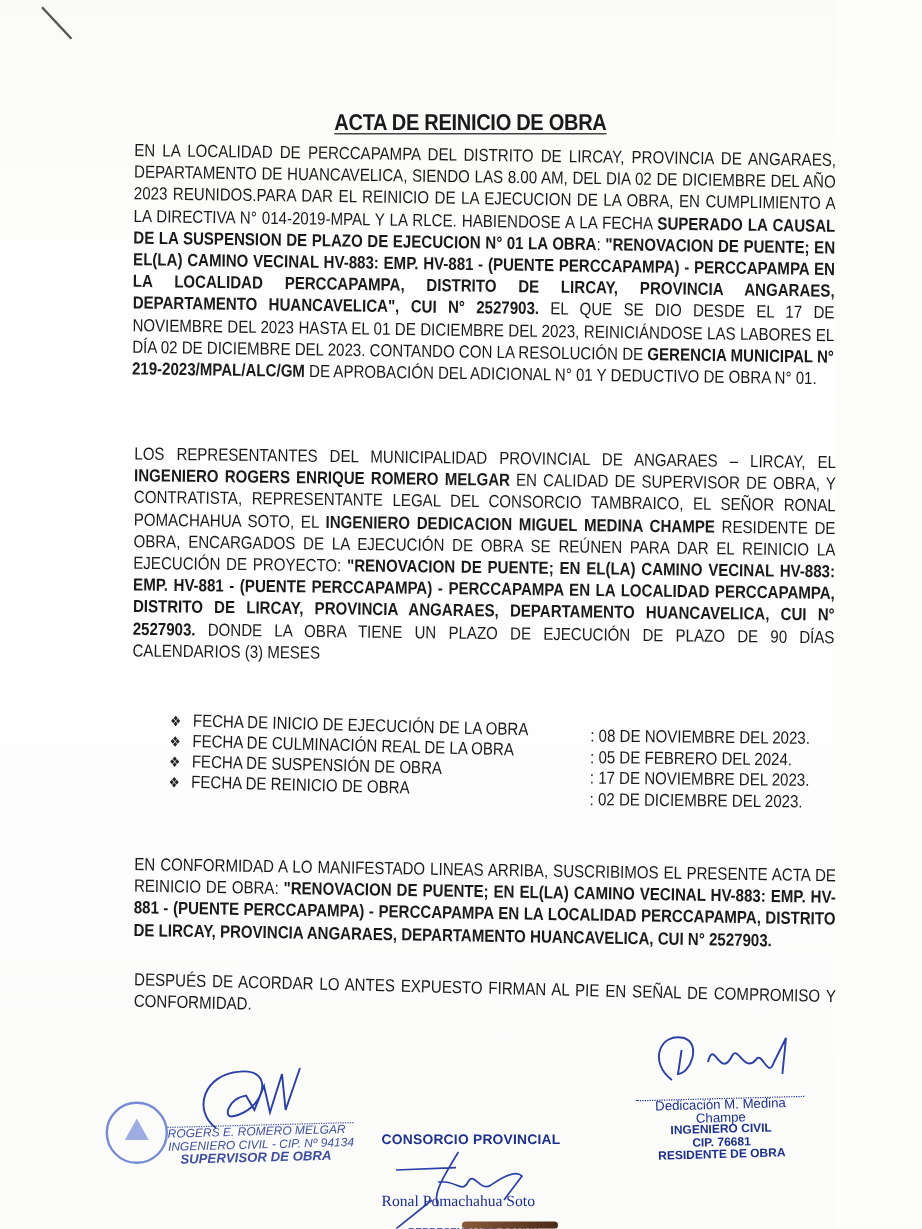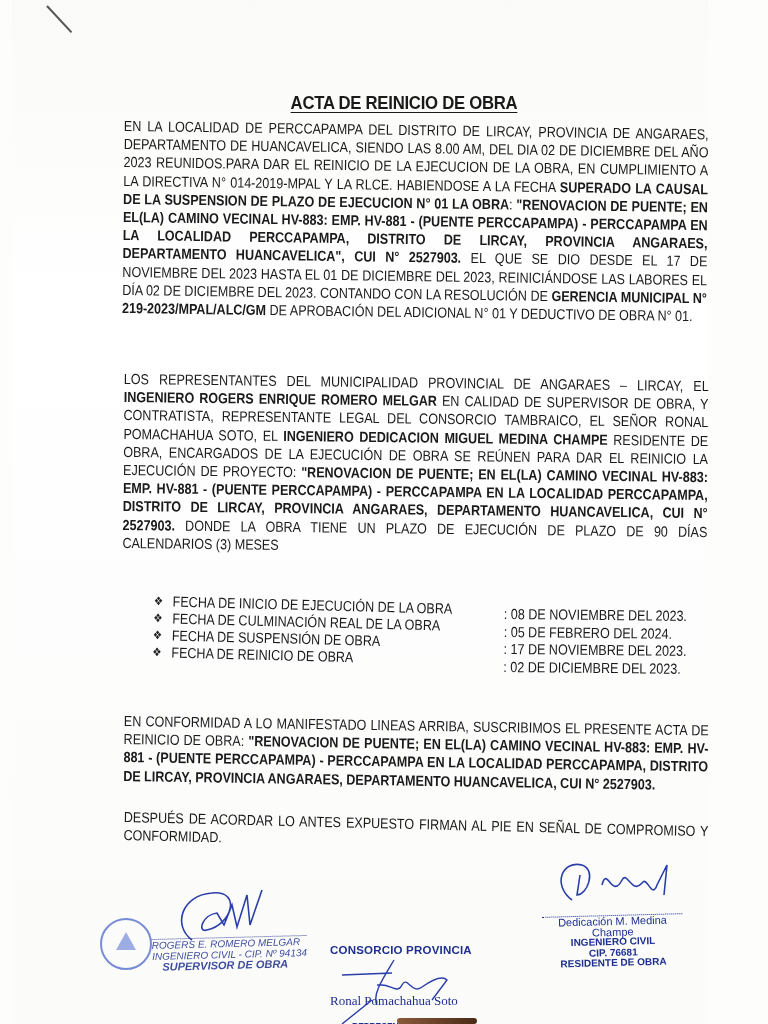--- a/index.html
+++ b/index.html
@@ -4,21 +4,21 @@
 <style>
   html, body { margin: 0; padding: 0; }
   body {
     width: 768px; height: 1024px; overflow: hidden;
     background: #fdfdfc;
     font-family: "Liberation Sans", sans-serif;
     color: #1a1a1a;
     position: relative;
   }
   .page {
-    position: absolute; left: 12px; top: 0; width: 696px; height: 1024px;
+    position: absolute; left: 0; top: 0; width: 696px; height: 1024px;
     background: linear-gradient(180deg, #fafaf8 0%, #ffffff 30%, #fbfbfa 100%);
   }
   .corner-mark {
     position: absolute; left: 35px; top: 5px; width: 36px; height: 2px;
     background: #555; transform: rotate(47deg); transform-origin: left center;
   }
   .title {
     position: absolute; left: 0; top: 92px; width: 784px; text-align: center;
     font-weight: bold; font-size: 19px; letter-spacing: -0.3px;
     text-decoration: underline; text-underline-offset: 3px;
@@ -115,21 +115,21 @@
     </div>
   <svg class="scribble" style="left:150px;top:885px" width="110" height="60">
     <path d="M30 55 C10 40 20 10 50 8 C80 5 70 40 45 45 C35 48 40 30 55 28 L62 40 L70 20 L75 42 L85 10 L88 40 L100 5" stroke="#2b3fa8" stroke-width="1.6" fill="none"></path>
   </svg>
   <div class="sig sup-lines">
     <div class="dots">ROGERS E. ROMERO MELGAR</div>
     <div>INGENIERO CIVIL - CIP. Nº 94134</div>
     <div class="l3">SUPERVISOR DE OBRA</div>
   </div>
 
-  <div class="sig cons">CONSORCIO PROVINCIA</div>
+  <div class="sig cons">CONSORCIO PROVINCIAL</div>
   <svg class="scribble" style="left:320px;top:955px" width="130" height="69">
     <path d="M10 20 L60 18 M62 5 C50 25 40 40 45 50 M45 30 C60 28 65 40 70 30 C75 20 80 40 90 32 C100 25 110 20 115 25 L100 45 M40 45 L10 69" stroke="#2b3fa8" stroke-width="1.4" fill="none"></path>
   </svg>
   <div class="sig cons-name">Ronal Pomachahua Soto</div>
   <div class="sig cons-role">REPRESENTANTE COMUN</div>
 
   <svg class="scribble" style="left:540px;top:855px" width="130" height="60">
     <path d="M20 45 C0 30 10 5 30 10 C45 15 35 40 25 40 L28 20 M50 30 C55 10 60 45 70 25 C75 15 80 40 90 28 C95 20 100 45 105 30 L115 10 L112 40" stroke="#2b3fa8" stroke-width="1.6" fill="none"></path>
   </svg>
   <div class="sig res-lines">

